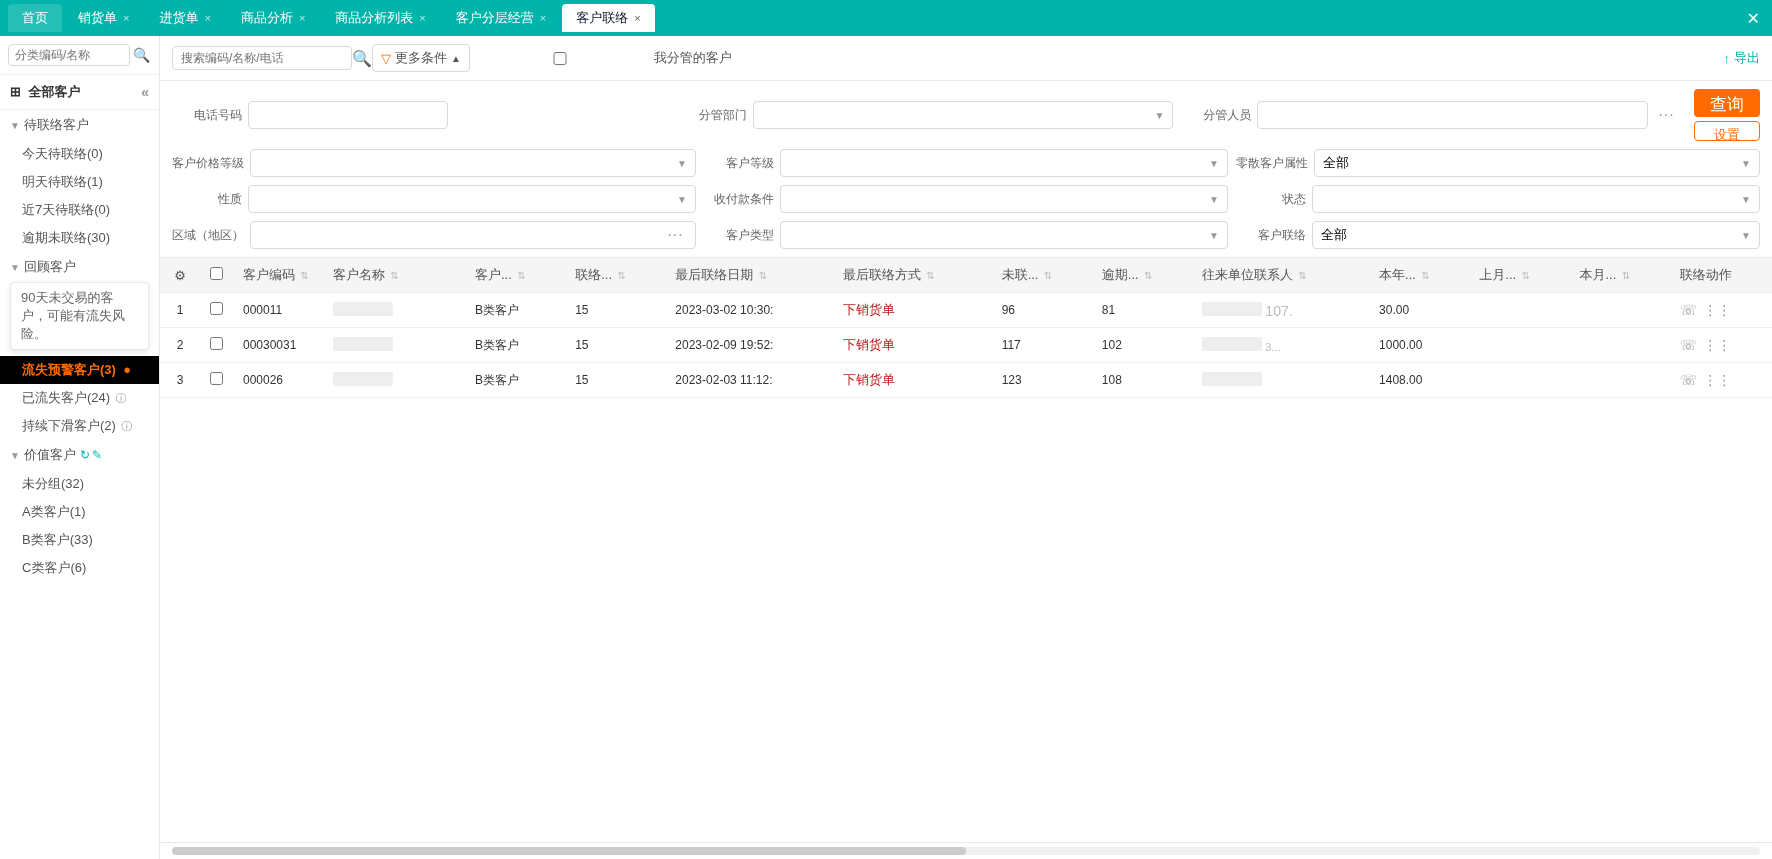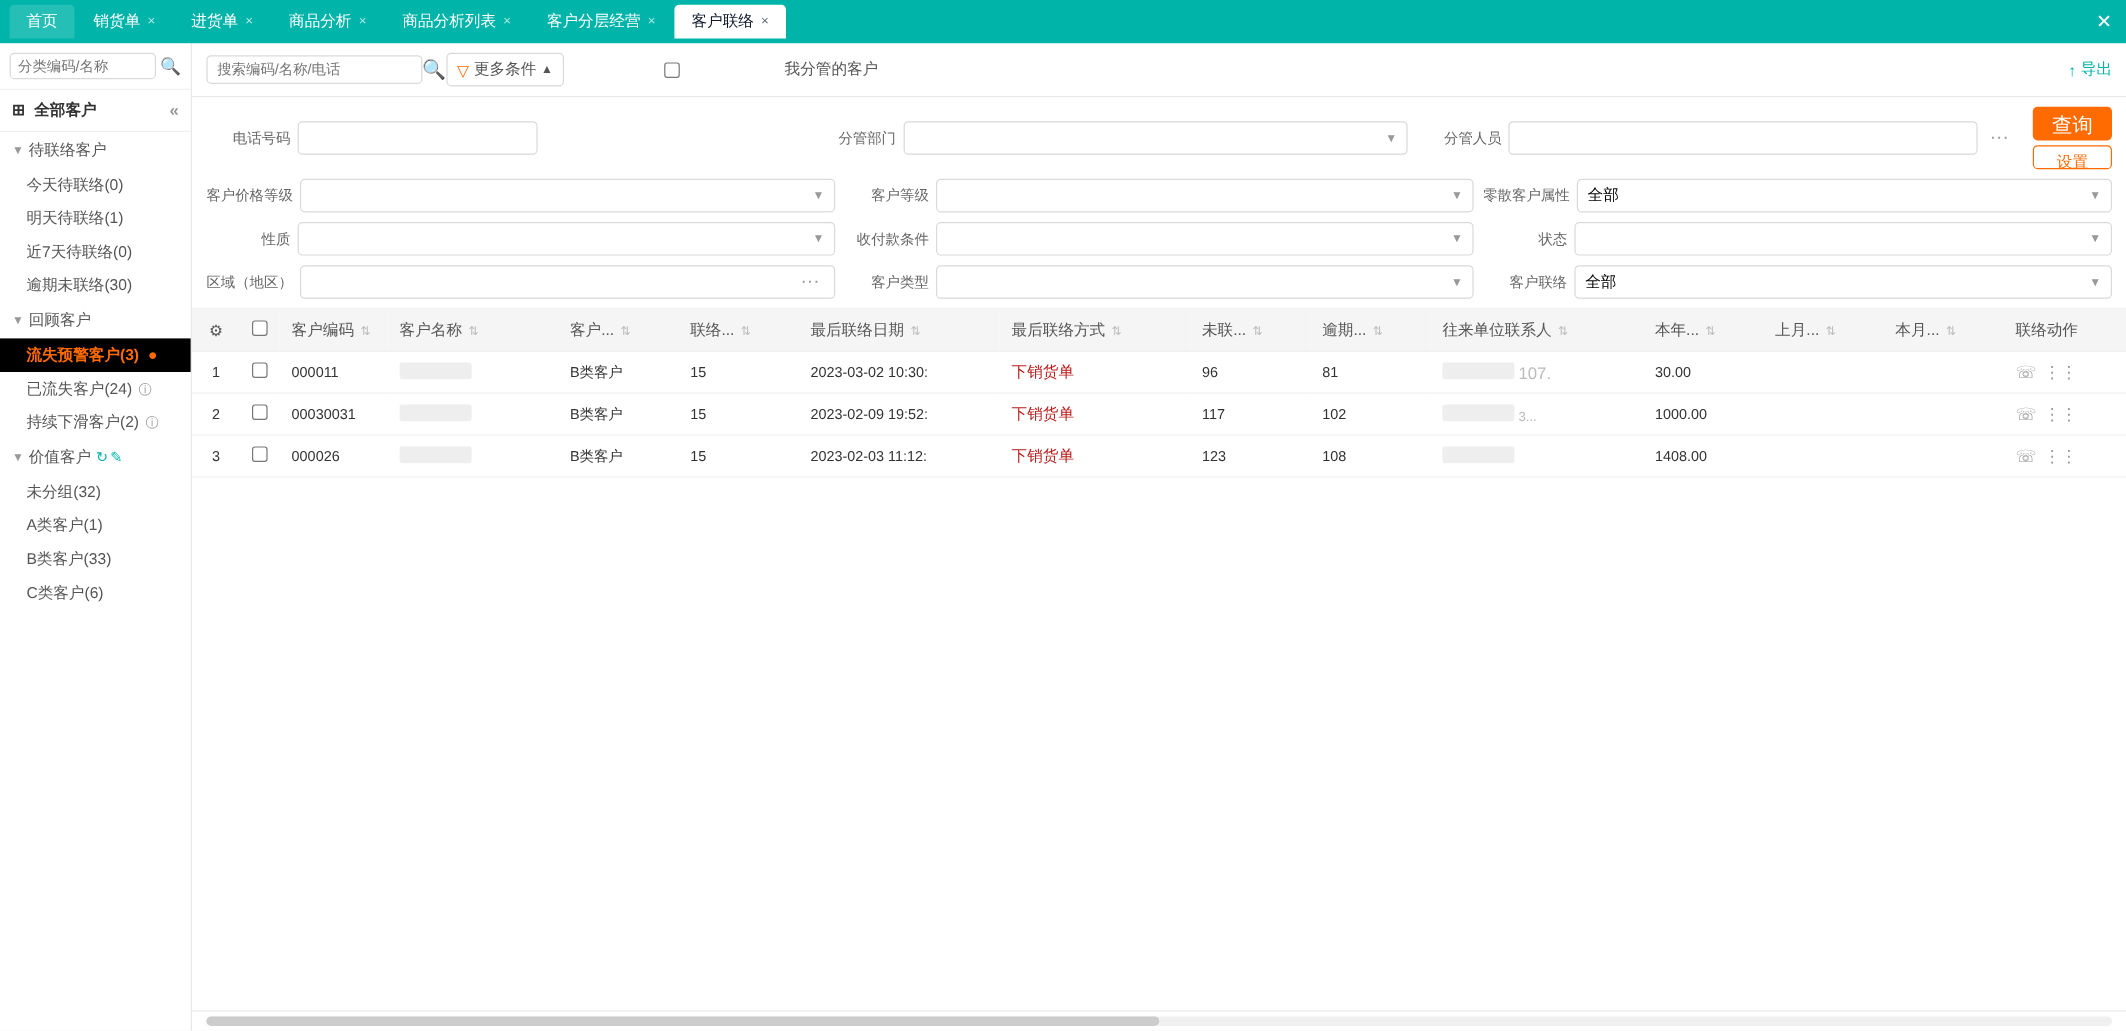--- a/index.html
+++ b/index.html
@@ -250,20 +250,23 @@
       <span>近7天待联络(0)</span>
     </div>
     <div class="sidebar-item">
       <span>逾期未联络(30)</span>
     </div>
 
     <div class="sidebar-group-title">
       <span class="arrow">▼</span>
       <span>回顾客户</span>
     </div>
+    <div class="tooltip-box">
+      <span>90天未交易的客户，可能有流失风险。</span>
+    </div>
     <div class="sidebar-item active">
       <span>流失预警客户(3)</span>
       <span style="color:#ff6b00; margin-left:4px;">●</span>
     </div>
     <div class="sidebar-item">
       <span>已流失客户(24)</span>
       <span style="color:#999; margin-left:2px; font-size:11px;">ⓘ</span>
     </div>
     <div class="sidebar-item">
       <span>持续下滑客户(2)</span>

